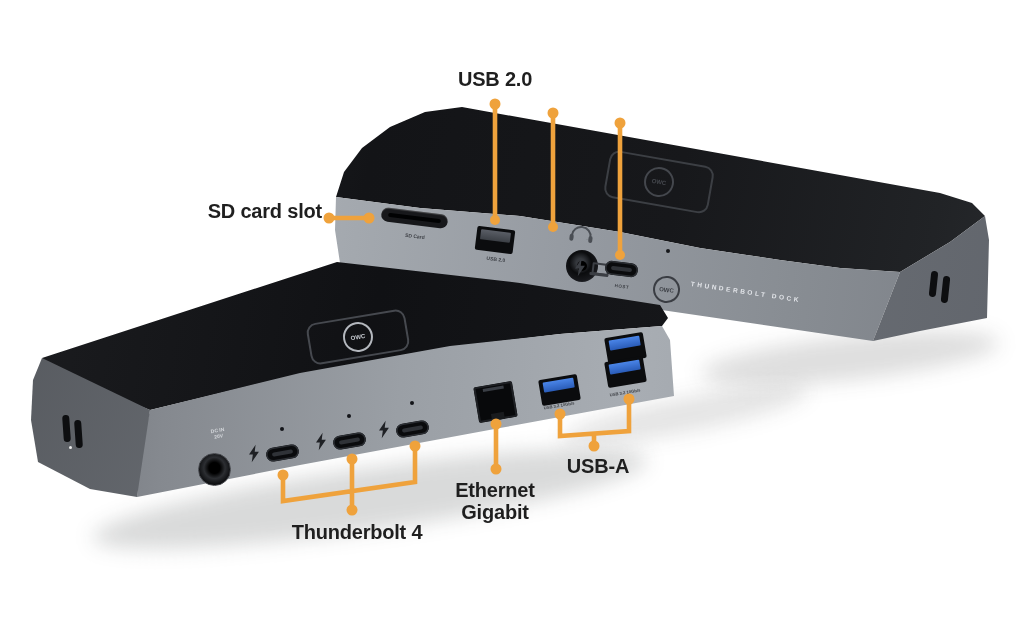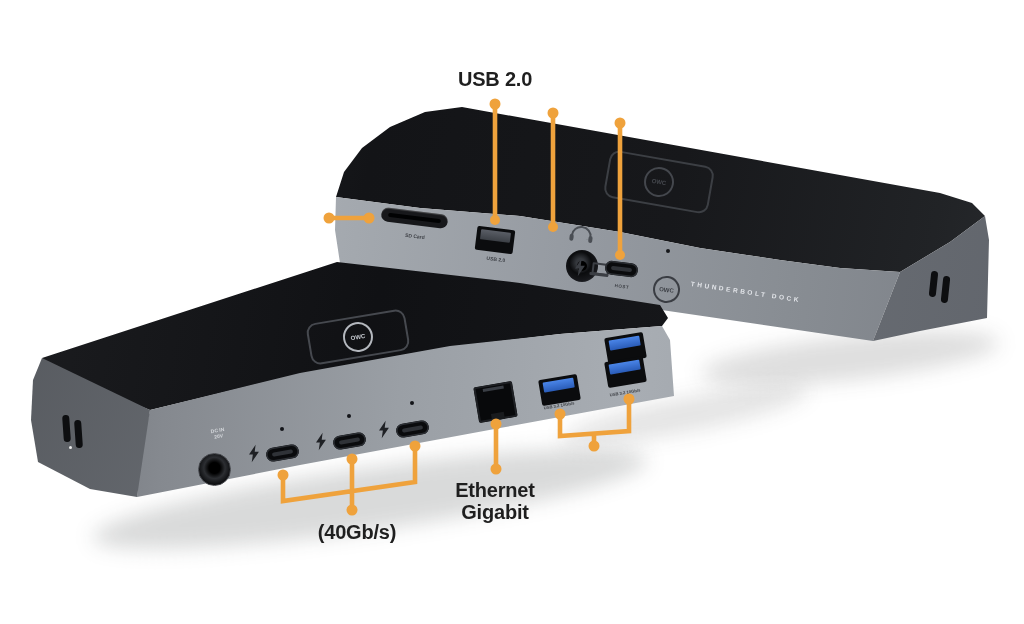--- a/index.html
+++ b/index.html
@@ -186,24 +186,26 @@
         <circle cx="352" cy="510" r="5.5"></circle>
       <circle cx="496" cy="424" r="5.5"></circle>
         <circle cx="496" cy="469" r="5.5"></circle>
       <circle cx="560" cy="414" r="5.5"></circle>
         <circle cx="629" cy="399" r="5.5"></circle>
       <circle cx="594" cy="446" r="5.5"></circle>
     </g>
   </svg>
 
   <div class="lbl" style="left:430px;top:69px;width:130px;text-align:center;">USB 2.0</div>
+  <div class="lbl" style="left:178px;top:201px;width:144px;text-align:right;">SD card slot</div>
 
   <div class="lbl" style="left:255px;top:522px;width:204px;text-align:center;">
-    <div>(40Gb/s)</div>
+    <div>Thunderbolt 4</div>
   </div>
   <div class="lbl" style="left:413px;top:480px;width:164px;text-align:center;">
     <div>Ethernet</div>
     <div>Gigabit</div>
   </div>
   <div class="lbl" style="left:516px;top:456px;width:164px;text-align:center;">
+    <div>USB-A</div>
   </div>
 
 </div>
 
 </body></html>

